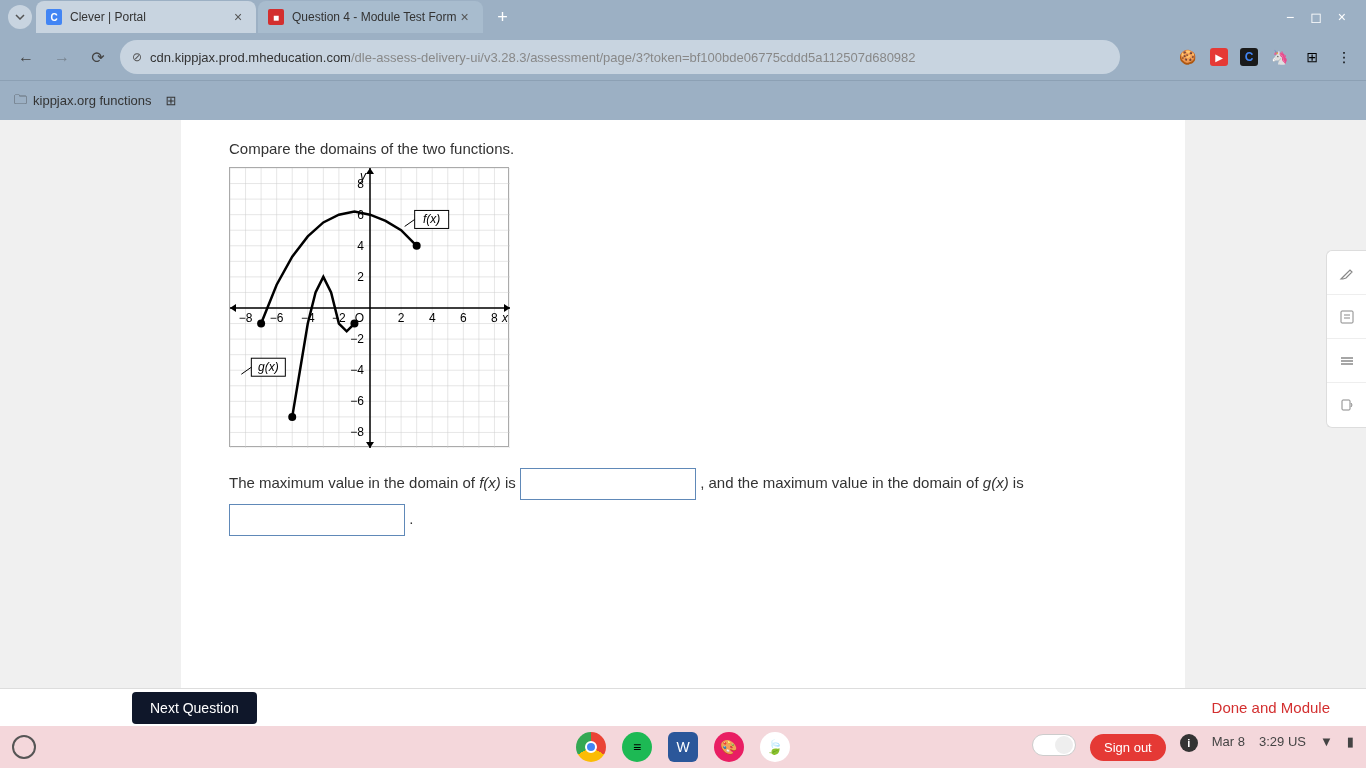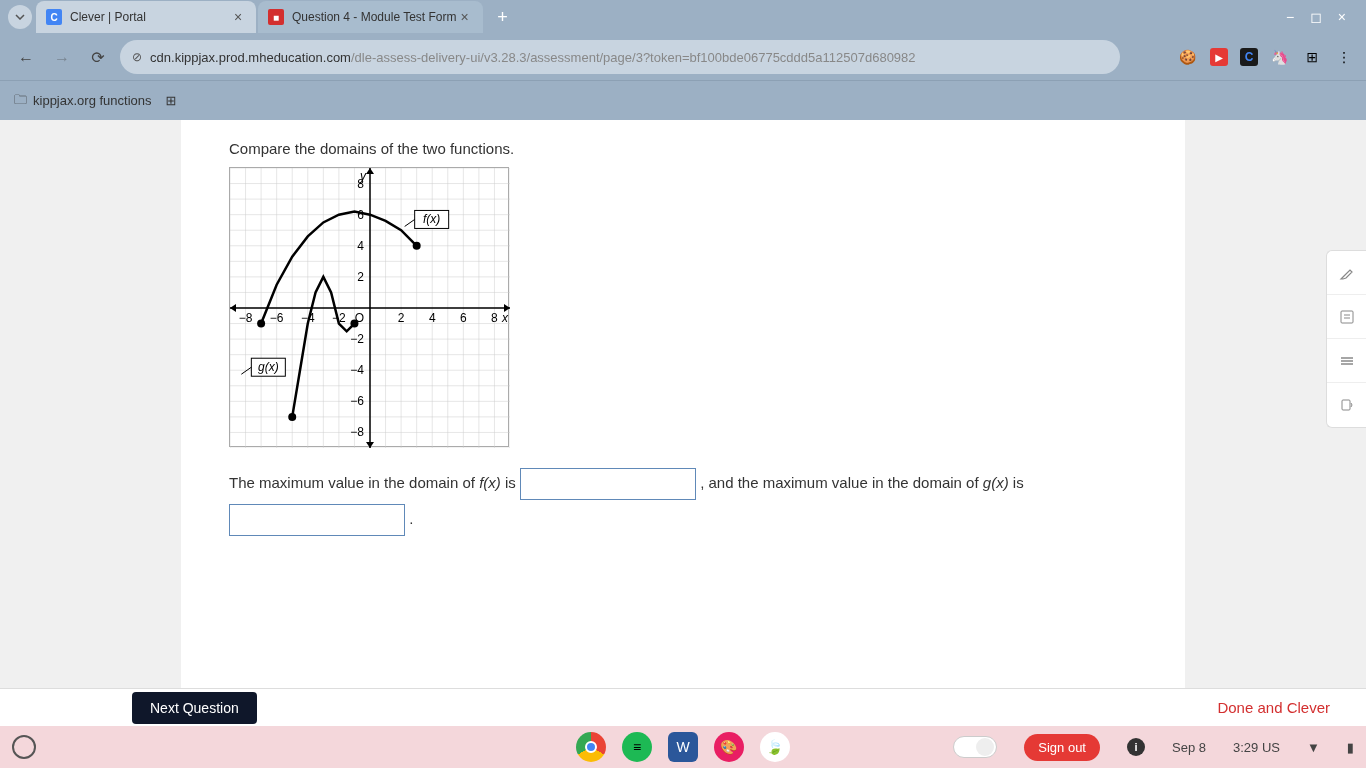--- a/index.html
+++ b/index.html
@@ -55,21 +55,21 @@
 .bottom-nav { height: 38px; background: #fff; border-top: 1px solid #ddd; display: flex; align-items: center; padding: 0 20px; }
 .bottom-nav .spacer-left { width: 112px; }
 .next-btn { background: #0f172a; color: #fff; border: none; padding: 8px 18px; border-radius: 4px; font-size: 14px; cursor: pointer; }
 .done-link { margin-left: auto; color: #d32f2f; font-size: 15px; cursor: pointer; margin-right: 16px; }
 
 
 .taskbar { height: 42px; background: #f4d7db; display: flex; align-items: center; padding: 0 12px; gap: 12px; position: relative; }
 .taskbar-left { width: 24px; height: 24px; border: 2px solid #555; border-radius: 50%; cursor: pointer; }
 .taskbar-center { position: absolute; left: 50%; transform: translateX(-50%); display: flex; gap: 16px; }
 .app-icon { width: 30px; height: 30px; border-radius: 50%; display: flex; align-items: center; justify-content: center; font-size: 14px; cursor: pointer; }
-.taskbar-right { margin-left: auto; display: flex; align-items: center; gap: 27px; font-size: 13px; color: #444; }
+.taskbar-right { margin-left: auto; display: flex; gap: 14px; font-size: 13px; color: #444; }
 .signout-btn { background: #e53935; color: #fff; border: none; padding: 6px 14px; border-radius: 14px; font-size: 13px; cursor: pointer; }
 .toggle-switch { width: 44px; height: 22px; background: #fff; border-radius: 11px; position: relative; cursor: pointer; border: 1px solid #ccc; }
 .toggle-switch::after { content: ''; position: absolute; right: 2px; top: 1px; width: 18px; height: 18px; background: #eee; border-radius: 50%; }
 </style>
 </head>
 <body>
 
 <div class="browser-top">
   <div class="tab-row">
     <div class="tab-dropdown">
@@ -244,36 +244,36 @@
           <rect x="4" y="4" width="8" height="10" rx="1" fill="none" stroke="#888"></rect>
           <path d="M13 7 Q15 9 13 11" fill="none" stroke="#888"></path>
         </svg>
     </div>
   </div>
 </div>
 
 <div class="bottom-nav">
   <div class="spacer-left"></div>
   <button class="next-btn">Next Question</button>
-  <span class="done-link">Done and Clever</span>
+  <span class="done-link">Done and Module</span>
 </div>
 
 <div class="taskbar">
   <div class="taskbar-left"></div>
   <div class="taskbar-center">
     <div class="app-icon" style="background:conic-gradient(#ea4335 0 120deg,#fbbc05 120deg 240deg,#34a853 240deg 360deg);position:relative">
         <div style="width:12px;height:12px;background:#4285f4;border:2px solid #fff;border-radius:50%"></div>
       </div>
     <div class="app-icon" style="background:#1db954;color:#000">≡</div>
     <div class="app-icon" style="background:#2b579a;color:#fff;border-radius:6px">W</div>
     <div class="app-icon" style="background:#e91e63;color:#fff">🎨</div>
     <div class="app-icon" style="background:#fff;color:#4caf50">🍃</div>
   </div>
   <div class="taskbar-right">
     <div class="toggle-switch"></div>
     <button class="signout-btn">Sign out</button>
     <span style="width:18px;height:18px;background:#333;color:#fff;border-radius:50%;display:inline-flex;align-items:center;justify-content:center;font-size:11px;font-weight:bold">i</span>
-    <span>Sep 8</span>
+    <span>Mar 8</span>
     <span><span>3:29</span> <span>US</span></span>
     <span>▼</span>
     <span>▮</span>
   </div>
 </div>
 
 </body></html>

